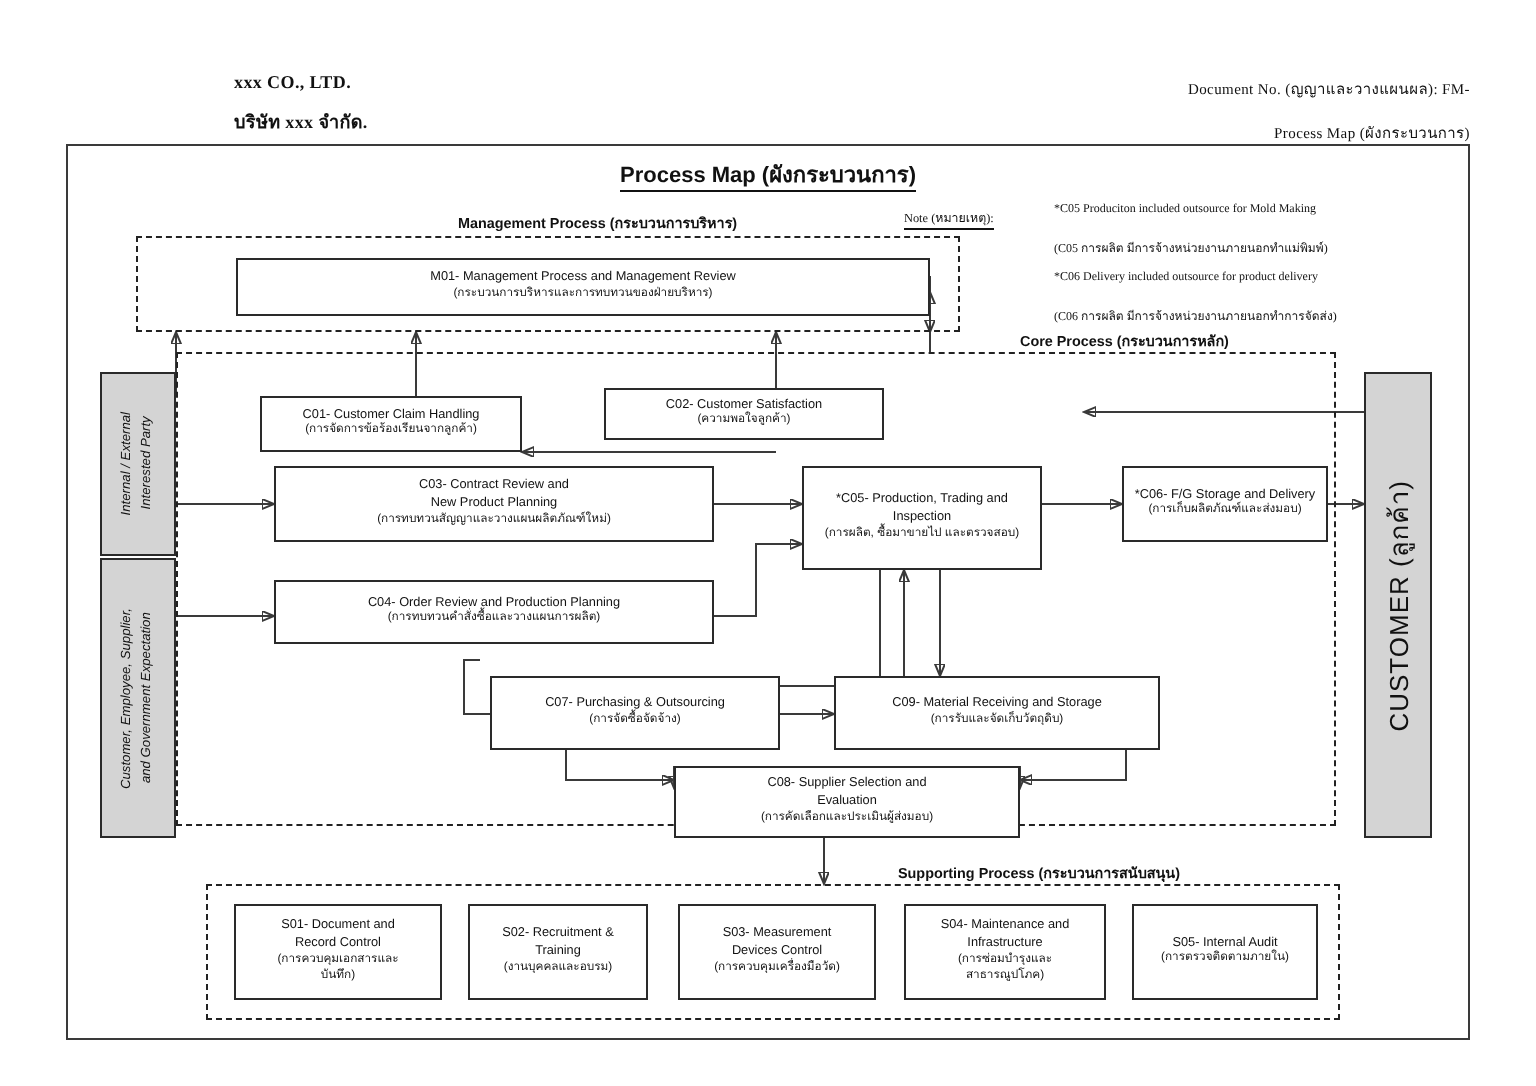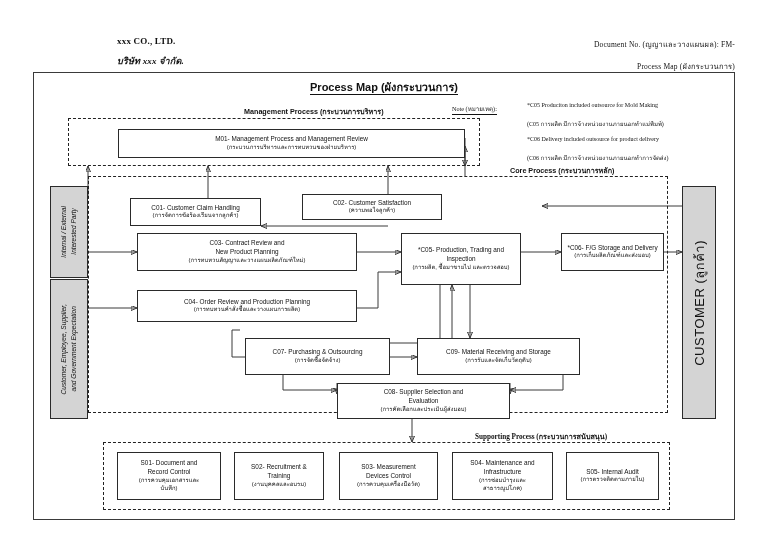--- a/index.html
+++ b/index.html
@@ -52,21 +52,21 @@
   
   svg.wires{position:absolute;left:0;top:0;width:768px;height:543px;pointer-events:none;}
   svg.wires line,svg.wires path,svg.wires polyline{stroke:#3a3a3a;stroke-width:1;fill:none;}
 </style>
 </head>
 <body>
 
 <div id="page">
 
   <div class="hdr" style="left:117px;top:36px;">xxx CO., LTD.</div>
-  <div class="hdr" style="left:117px;top:54px;font-style:italic;">บริษัท xxx จำกัด.</div>
+  <div class="hdr" style="left:117px;top:54px;">บริษัท xxx จำกัด.</div>
   <div class="hdr right" style="right:33px;top:38px;">Document No. (ญญาและวางแผนผล): FM-</div>
   <div class="hdr right" style="right:33px;top:60px;">Process Map (ผังกระบวนการ)</div>
 
   <div class="frame"></div>
 
   <div class="title"><span>Process Map (ผังกระบวนการ)</span></div>
 
   <svg class="wires">
     <defs>
       <marker id="ah" markerWidth="7" markerHeight="7" refX="6" refY="2.5" orient="auto">
@@ -115,23 +115,23 @@
     <polyline points="563,375 563,390 510,390" marker-end="url(#ah)"></polyline>
 
     <polyline points="337,383 337,394" marker-end="url(#ah)"></polyline>
     <polyline points="510,383 510,394" marker-end="url(#ah)"></polyline>
 
     <polyline points="240,330 232,330 232,357 258,357" marker-end="url(#ah)"></polyline>
 
     <polyline points="412,413 412,442" marker-end="url(#ah)"></polyline>
   </svg>
 
-  <div class="band-label" style="left:244px;top:106px;">Management Process (กระบวนการบริหาร)</div>
+  <div class="band-label" style="left:229px;top:106px;">Management Process (กระบวนการบริหาร)</div>
   <div class="band-label" style="left:510px;top:165px;">Core Process (กระบวนการหลัก)</div>
-  <div class="band-label" style="left:475px;top:431px;font-family:Liberation Serif, serif;">Supporting Process (กระบวนการสนับสนุน)</div>
+  <div class="band-label" style="left:449px;top:431px;">Supporting Process (กระบวนการสนับสนุน)</div>
 
   <div class="band mgmt"></div>
   <div class="band core"></div>
   <div class="band support"></div>
 
   <div class="note-title" style="left:452px;top:104px;">Note (หมายเหตุ):</div>
   <div class="note-line" style="left:527px;top:102px;">*C05 Produciton included outsource for Mold Making</div>
   <div class="note-line" style="left:527px;top:119px;">(C05 การผลิต มีการจ้างหน่วยงานภายนอกทำแม่พิมพ์)</div>
   <div class="note-line" style="left:527px;top:136px;">*C06 Delivery included outsource for product delivery</div>
   <div class="note-line" style="left:527px;top:153px;">(C06 การผลิต มีการจ้างหน่วยงานภายนอกทำการจัดส่ง)</div>

